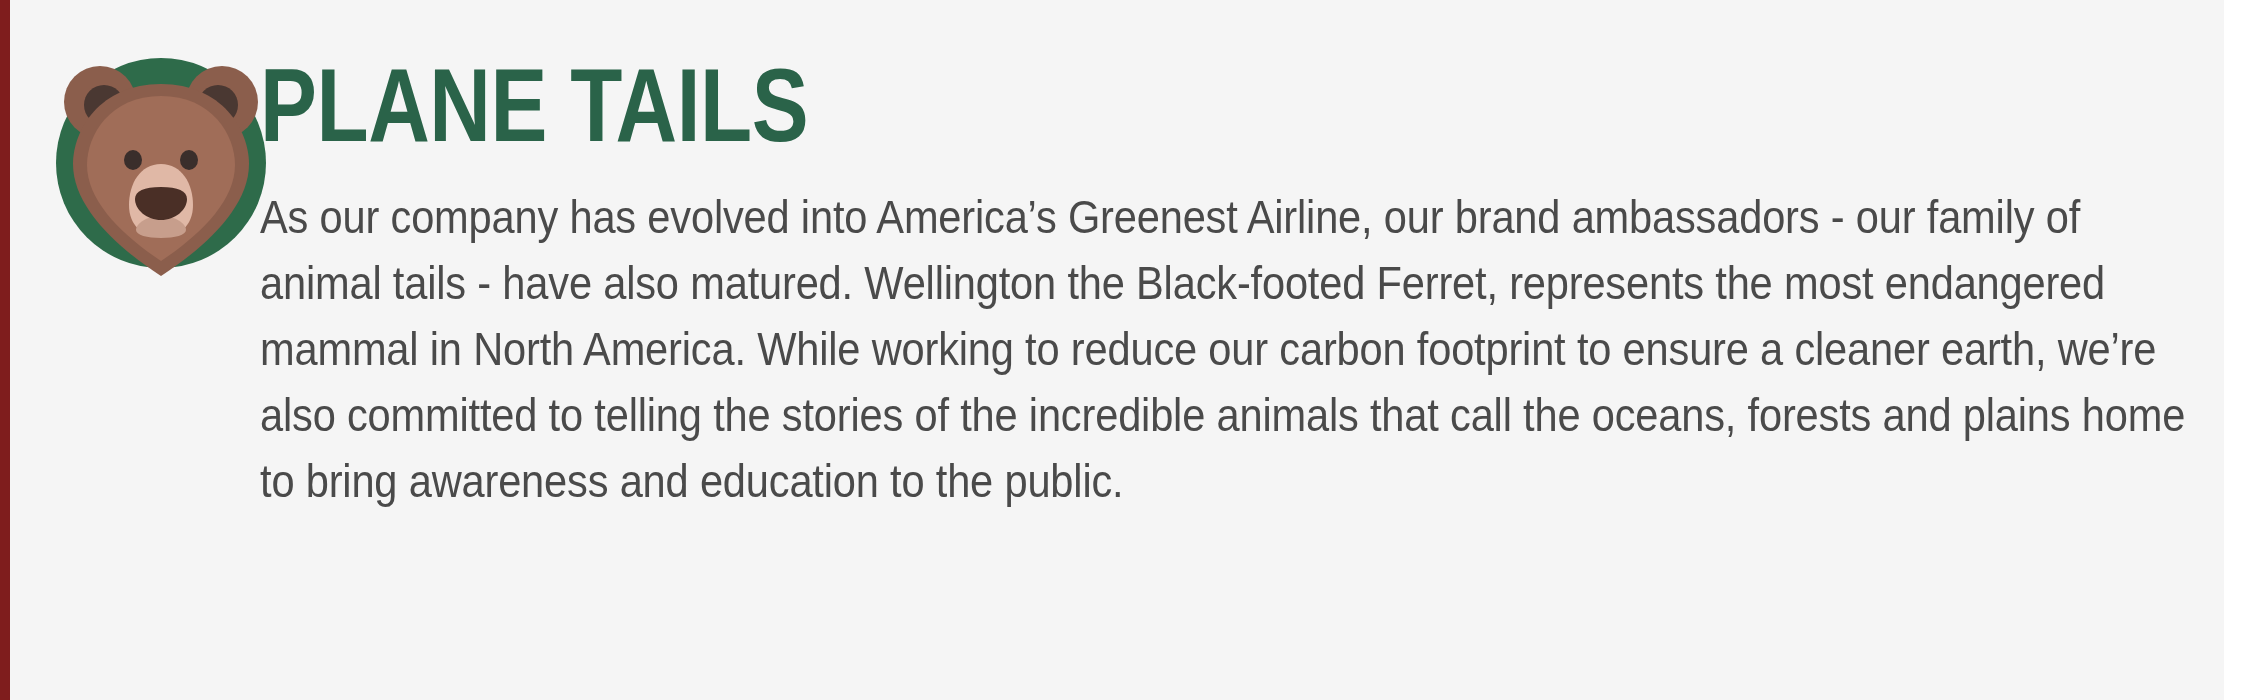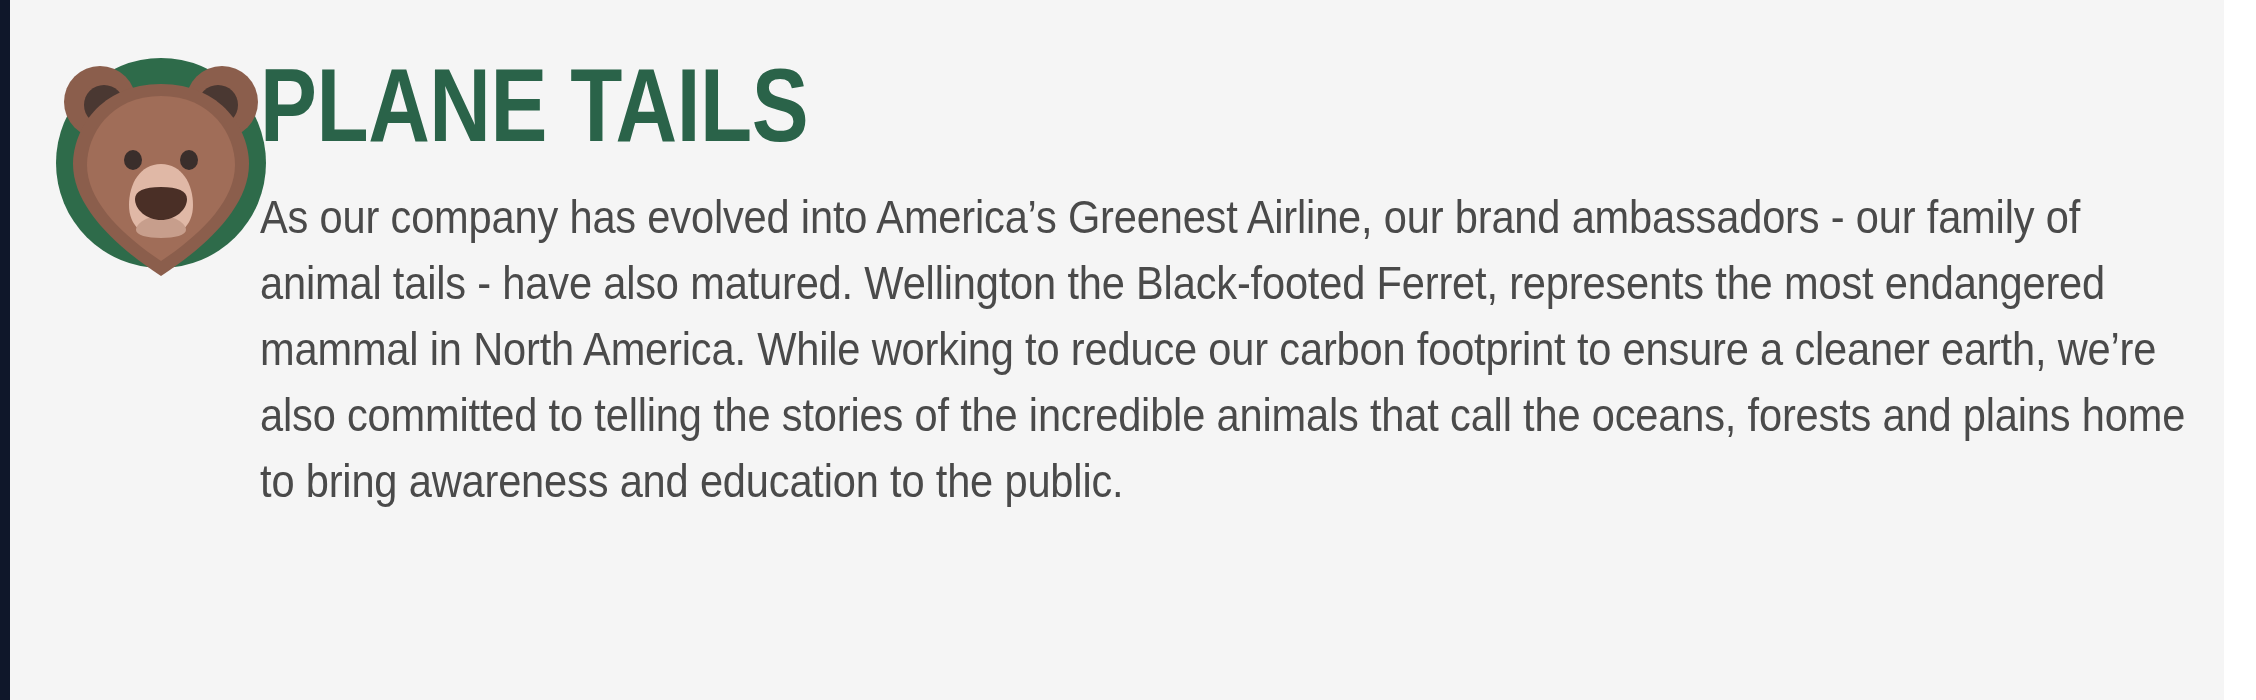--- a/index.html
+++ b/index.html
@@ -14,21 +14,21 @@
     font-family: "Liberation Sans", sans-serif;
     overflow: hidden;
   }
 
   .page {
     position: relative;
     width: 2224px;
     height: 700px;
     background: #f5f5f5;
     box-sizing: border-box;
-    border-left: 10px solid #0f172a;
+    border-left: 10px solid #7f1d1d;
     overflow: hidden;
     padding-left: 8px;
   }
 
   .section {
     position: absolute;
     left: 0;
     top: 0;
     width: 2246px;
     height: 700px;

